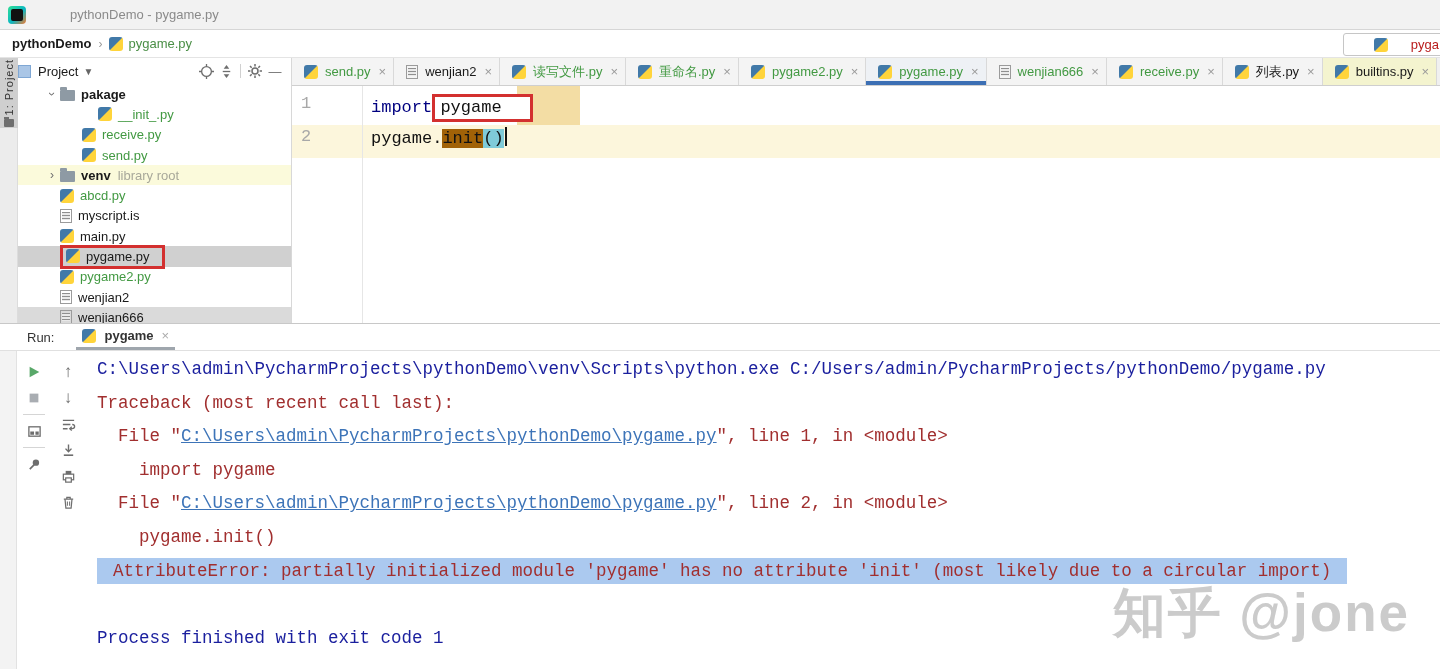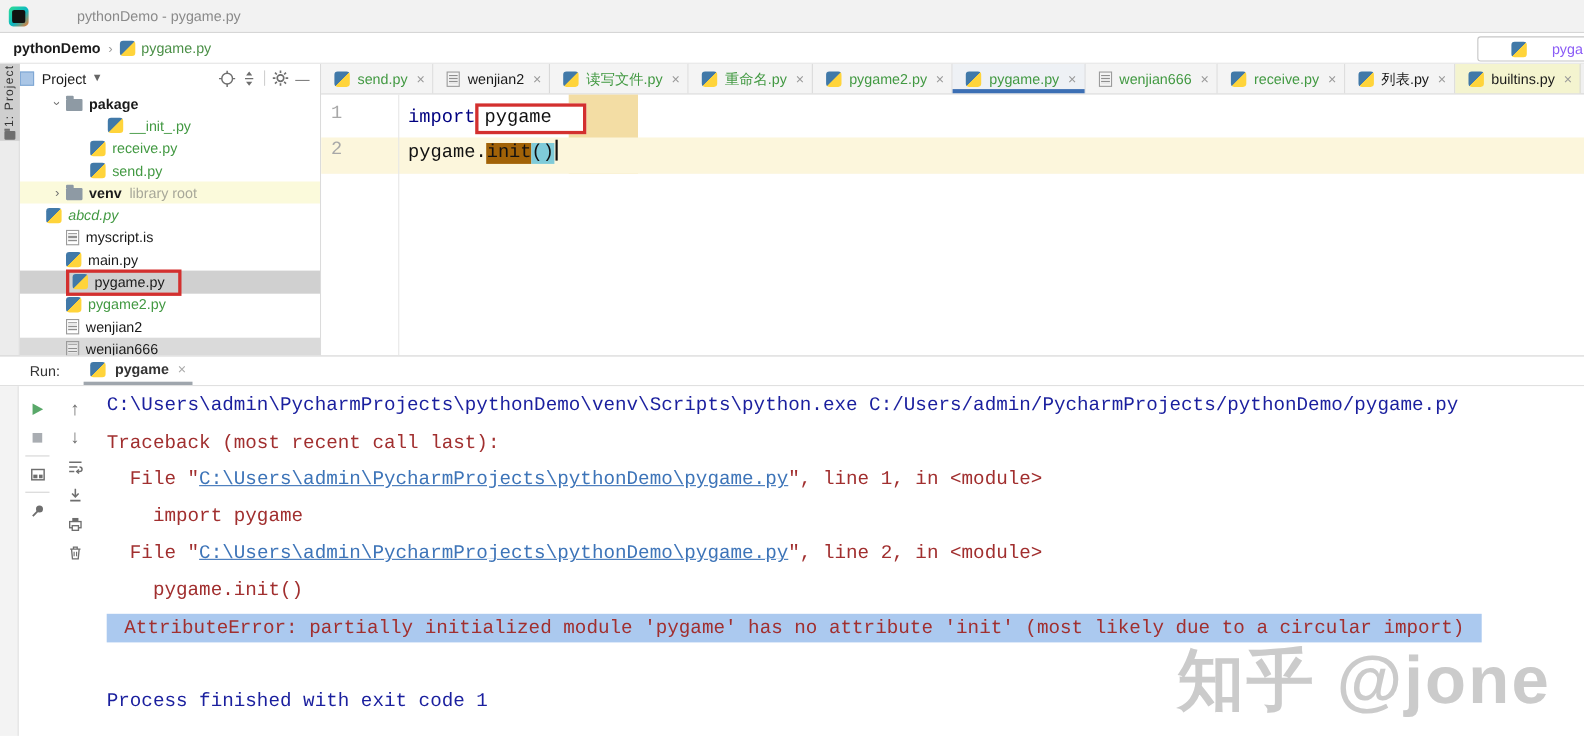--- a/index.html
+++ b/index.html
@@ -14,21 +14,21 @@
   .logo::after { content:""; position:absolute; inset:3px; background:#111; border-radius:2px; }
   .menu-item { padding:4px 9px; cursor:default; }
   .win-title { color:#8a8a8a; margin-left:34px; }
 
   
   .crumbbar { height:28px; background:#fff; border-bottom:1px solid #e4e4e4; display:flex; align-items:center; padding-left:12px; position:relative; }
   .crumb-project { font-weight:bold; }
   .crumb-sep { color:#9a9a9a; margin:0 7px; font-size:12px; }
   .crumb-file { color:#4a8f46; margin-left:5px; }
   .corner-box { position:absolute; right:-8px; top:3px; height:23px; background:#fff; border:1px solid #c6c6c6; border-radius:3px; display:flex; align-items:center; padding:0 8px 0 7px; }
-  .corner-box span { margin-left:23px; color:#8b5cf6; }
+  .corner-box span { margin-left:23px; color:#b91c1c; }
 
   
   .py-icon { width:14px; height:14px; border-radius:3px; flex:none;
              background:linear-gradient(135deg,#4179a8 0%,#4179a8 49%,#ffd43b 51%,#ffd43b 100%); }
   .file-icon { width:12px; height:14px; flex:none; background:#e9e9e9; border:1px solid #9b9b9b;
                background-image:repeating-linear-gradient(#e9e9e9 0 2px,#8f8f8f 2px 3px); background-clip:content-box; padding:2px 1px; }
   .folder-icon { width:15px; height:11px; flex:none; background:#8e9aa4; border-radius:1px; position:relative; margin-top:2px; }
   .folder-icon::before { content:""; position:absolute; top:-3px; left:0; width:7px; height:3px; background:#8e9aa4; border-radius:1px 1px 0 0; }
 
   
@@ -100,21 +100,21 @@
 
   .console { position:absolute; left:97px; top:2px; right:0; font-family:"Liberation Mono", monospace; font-size:17.5px; }
   .conline { height:33.6px; line-height:33.6px; white-space:pre; }
   .conline.sys { color:#1a1f9e; }
   .conline.err { color:#a12f2f; }
   .con-link { color:#3d74b8; text-decoration:underline; cursor:pointer; }
   .sel { background:#abc9ef; padding:3px 16px; }
 
   
   .annotation { position:absolute; left:179px; top:222px; color:#e0393b; font-size:17px; font-weight:500; z-index:5; white-space:nowrap; }
-  .watermark { position:absolute; right:30px; top:578px; font-size:61px; font-weight:bold; color:#cbcbcb; letter-spacing:2px; z-index:5; }
+  .watermark { position:absolute; right:30px; top:578px; font-size:53px; font-weight:bold; color:#cbcbcb; letter-spacing:2px; z-index:5; }
   svg.ic { display:block; }
 </style>
 </head>
 <body>
 
 <div id="app">
 
   <div class="menubar">
     <span class="logo"></span>
     <span class="win-title">pythonDemo - pygame.py</span>
@@ -183,21 +183,21 @@
           <div class="trow green" style="padding-left: 64px;">
             <span class="py-icon"></span>
             <span class="lbl">send.py</span>
           </div>
           <div class="trow bold hl-yellow" style="padding-left: 26px;">
             <span class="chev">›</span>
             <span class="folder-icon"></span>
             <span class="lbl">venv</span>
             <span class="suffix">library root</span>
           </div>
-          <div class="trow green" style="padding-left: 24px; font-style: italic;">
+          <div class="trow green" style="padding-left: 42px;">
             <span class="py-icon"></span>
             <span class="lbl">abcd.py</span>
           </div>
           <div class="trow" style="padding-left: 42px;">
             <span class="file-icon"></span>
             <span class="lbl">myscript.is</span>
           </div>
           <div class="trow" style="padding-left: 42px;">
             <span class="py-icon"></span>
             <span class="lbl">main.py</span>

